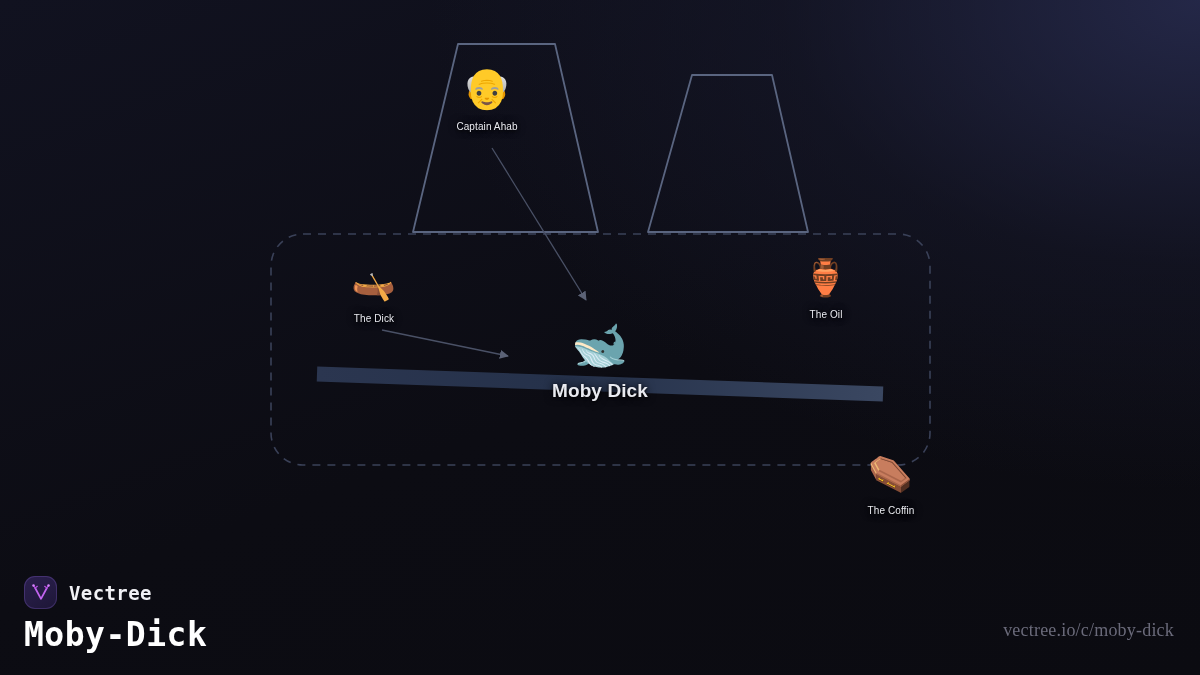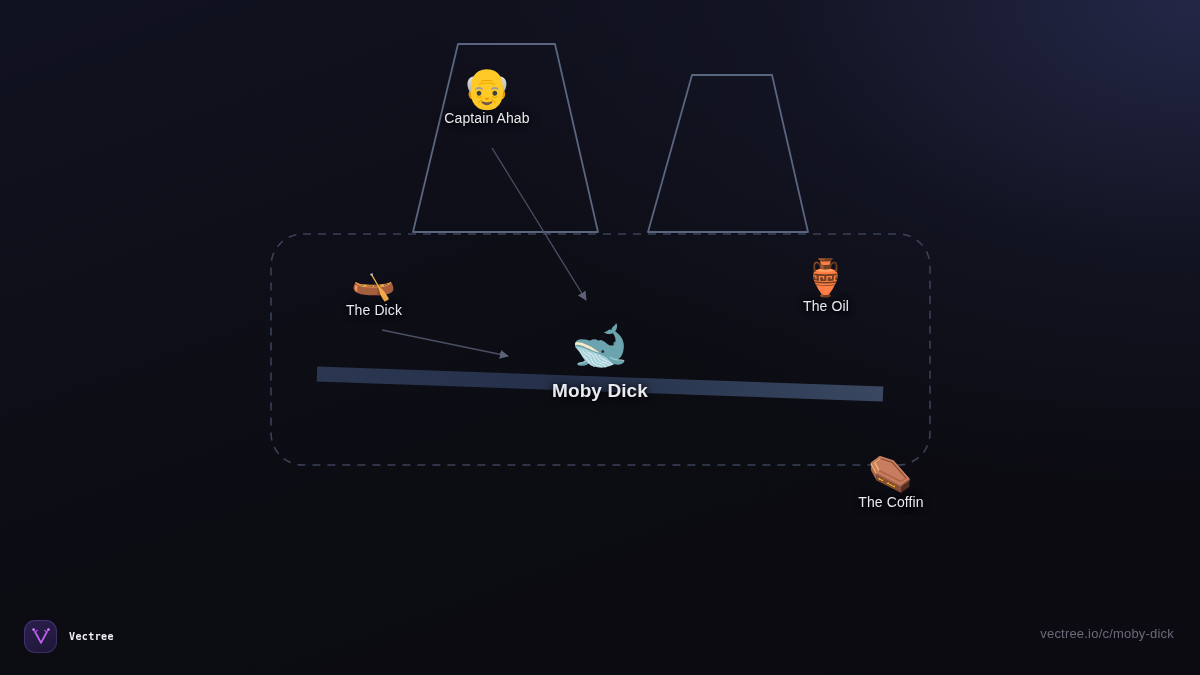--- a/index.html
+++ b/index.html
@@ -26,22 +26,22 @@
     width:160px; margin-left:-80px;
     user-select:none;
   }
   .node .emoji{
     font-family:"DejaVu Sans", sans-serif;
     line-height:1;
     display:block;
     text-align:center;
   }
   .node .label{
-    margin-top:2px;
-    font-size:14px;
+    margin-top:13px;
+    font-size:10px;
     color:#e9eaf0;
     letter-spacing:.1px;
     white-space:nowrap;
     text-shadow:0 1px 3px rgba(0,0,0,.9), 0 0 8px rgba(8,8,14,.95);
   }
   .node.primary .emoji{ font-size:46px; }
   .node.primary .label{ font-weight:bold; font-size:19px; margin-top:12px; }
   .node.secondary .emoji{ font-size:40px; }
   .node.small .emoji{ font-size:36px; }
 
@@ -53,31 +53,31 @@
   #brand-row{ display:flex; align-items:center; gap:12px; }
   #brand-logo{
     width:33px; height:33px; border-radius:11px;
     background:linear-gradient(150deg,#2b1f4e 0%, #241b42 55%, #1d1636 100%);
     box-shadow:inset 0 0 0 1px rgba(150,110,230,.25);
     display:flex; align-items:center; justify-content:center;
     flex:none;
   }
   #brand-name{
     font-family:"DejaVu Sans Mono","Liberation Mono",monospace;
-    font-size:10px; font-weight:bold; color:#f2f2f6; letter-spacing:.4px;
+    font-size:19px; font-weight:bold; color:#f2f2f6; letter-spacing:.4px;
   }
   #brand-title{
     font-family:"DejaVu Sans Mono","Liberation Mono",monospace;
     font-size:33px; font-weight:bold; color:#ffffff; letter-spacing:.5px;
     line-height:1.05;
   }
   #url{
     position:absolute; right:26px; bottom:34px;
-    font-family:Liberation Sans, sans-serif;
-    font-size:13px; color:#6a6a7a; letter-spacing:.2px;
+    font-family:Liberation Serif, serif;
+    font-size:18px; color:#6a6a7a; letter-spacing:.2px;
   }
 </style>
 </head>
 <body>
 
 <div id="bg-gradient"></div>
 
 <div id="canvas">
 
   <svg id="edges" viewBox="0 0 1200 675" xmlns="http://www.w3.org/2000/svg">
@@ -138,15 +138,16 @@
       <svg width="20" height="20" viewBox="0 0 24 24" xmlns="http://www.w3.org/2000/svg">
         <path d="M5 6 L12 19 L19 6" fill="none" stroke="#c264f0" stroke-width="2.1" stroke-linecap="round" stroke-linejoin="round"></path>
         <path d="M5 6 L3 3.2 M5 6 L7.6 4" fill="none" stroke="#b54ee0" stroke-width="1.5" stroke-linecap="round"></path>
         <path d="M19 6 L21 3.2 M19 6 L16.4 4" fill="none" stroke="#b54ee0" stroke-width="1.5" stroke-linecap="round"></path>
         <circle cx="3" cy="3" r="1.5" fill="#d884ff"></circle>
         <circle cx="21" cy="3" r="1.5" fill="#d884ff"></circle>
       </svg>
     </div>
     <span id="brand-name">Vectree</span>
   </div>
+  <div id="brand-title">Moby-Dick</div>
 </div>
 
 <div id="url">vectree.io/c/moby-dick</div>
 
 </body></html>

